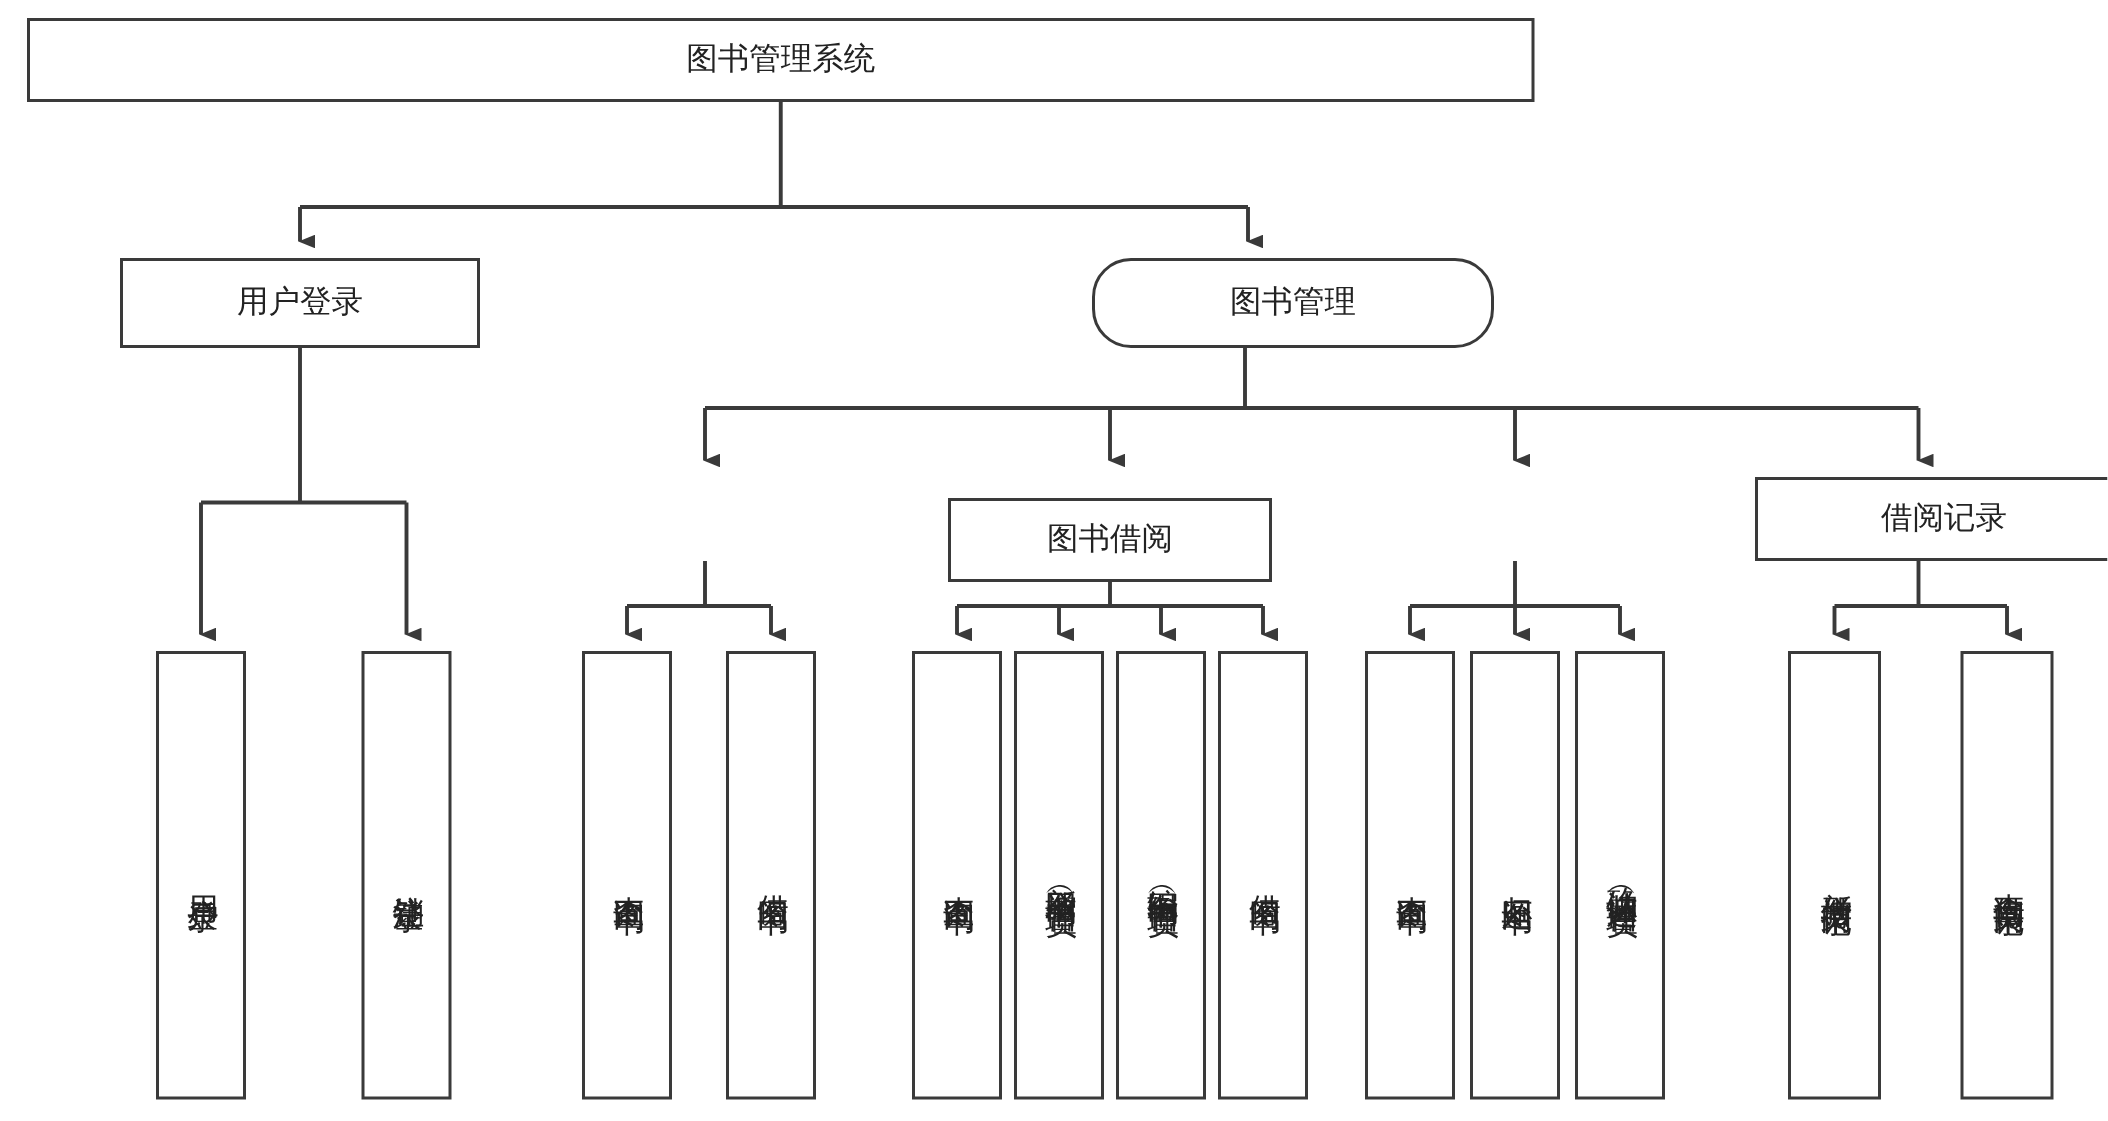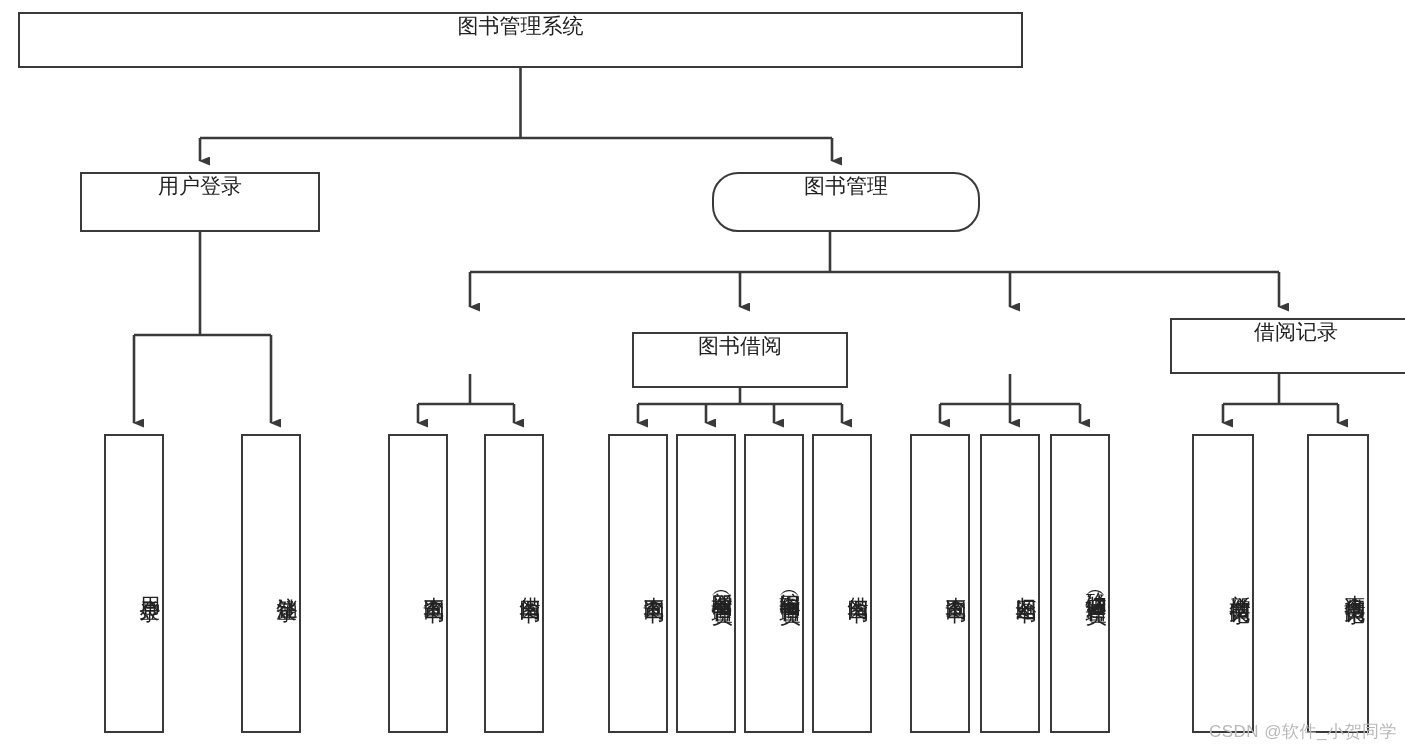--- a/index.html
+++ b/index.html
@@ -24,21 +24,21 @@
     width: 1405px;
     height: 747px;
   }
   .node {
     position: absolute;
     box-sizing: border-box;
     border: 2px solid #3a3a3a;
     background: #ffffff;
     color: #222222;
     display: flex;
-    align-items: flex-start;
+    align-items: center;
     justify-content: center;
     text-align: center;
     line-height: 1.18;
     z-index: 2;
   }
   .node.horiz {
     font-size: 21px;
   }
   .node.vert {
     writing-mode: vertical-rl;
@@ -122,21 +122,21 @@
     </g>
   </svg>
 
   <div class="node horiz" style="left: 18px; top: 12px; width: 1005px; height: 56px;">
     <span class="node-label">图书管理系统</span>
   </div>
 
   <div class="node horiz" style="left: 80px; top: 172px; width: 240px; height: 60px;">
     <span class="node-label">用户登录</span>
   </div>
-  <div class="node horiz" style="left: 712px; top: 172px; width: 268px; height: 60px; border-radius: 26px;">
+  <div class="node horiz" style="left: 728px; top: 172px; width: 268px; height: 60px; border-radius: 26px;">
     <span class="node-label">图书管理</span>
   </div>
 
   <div class="node horiz" style="left: 632px; top: 332px; width: 216px; height: 56px;">
     <span class="node-label">图书借阅</span>
   </div>
   <div class="node horiz" style="left: 1170px; top: 318px; width: 252px; height: 56px;">
     <span class="node-label">借阅记录</span>
   </div>
 
@@ -177,14 +177,13 @@
     <span class="node-label">确认归还（管理员）</span>
   </div>
 
   <div class="node vert" style="left: 1192px; top: 434px; width: 62px; height: 299px;">
     <span class="node-label">新增借阅记录</span>
   </div>
   <div class="node vert" style="left: 1307px; top: 434px; width: 62px; height: 299px;">
     <span class="node-label">查询借阅记录</span>
   </div>
 
-  <div id="watermark">CSDN @软件_小贺同学</div>
 </div>
 
 </body></html>

